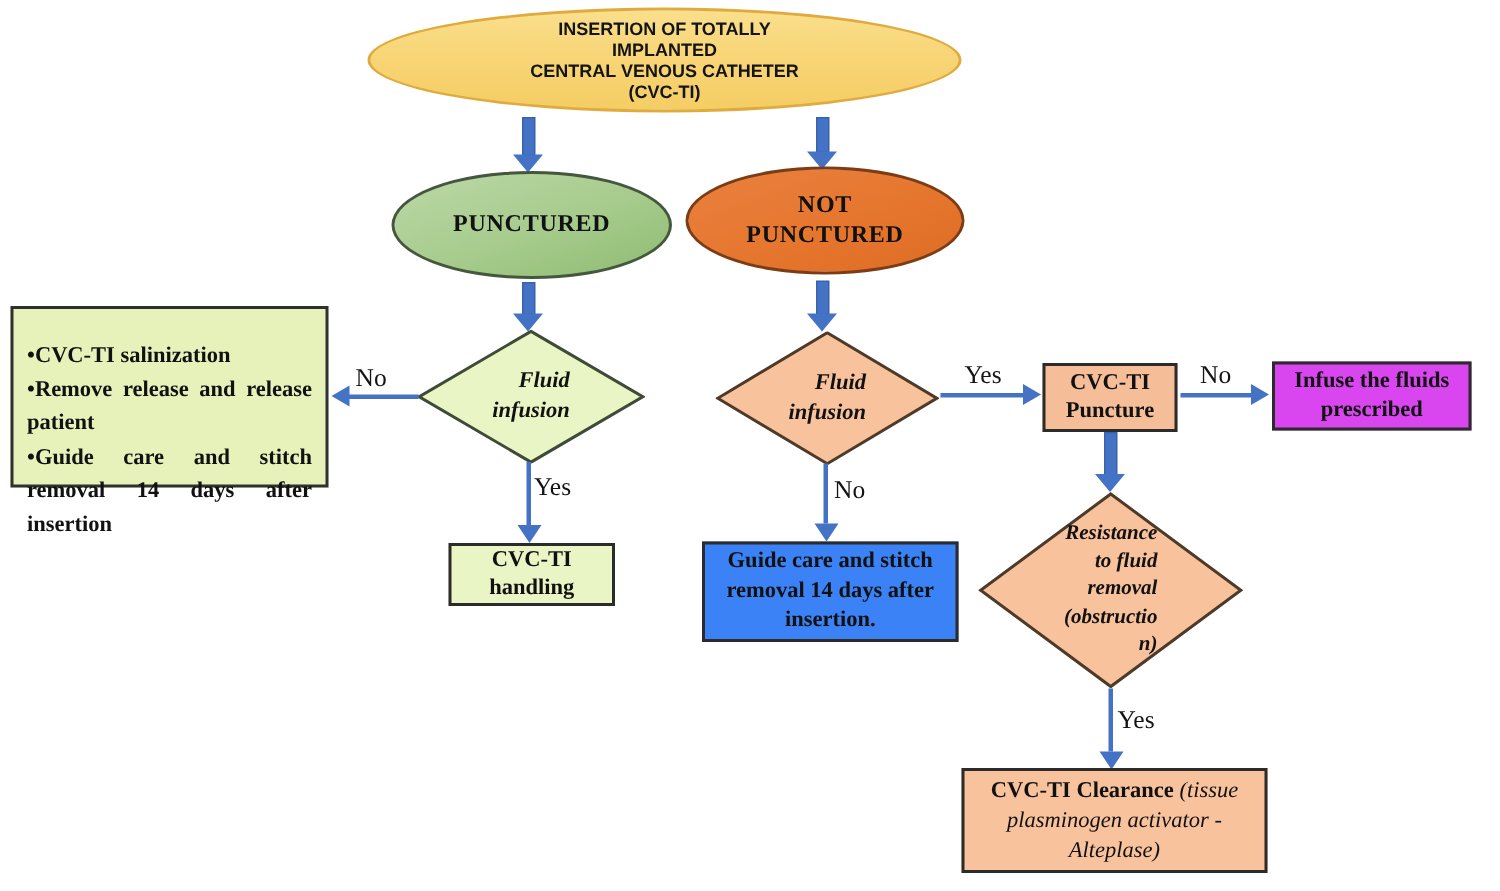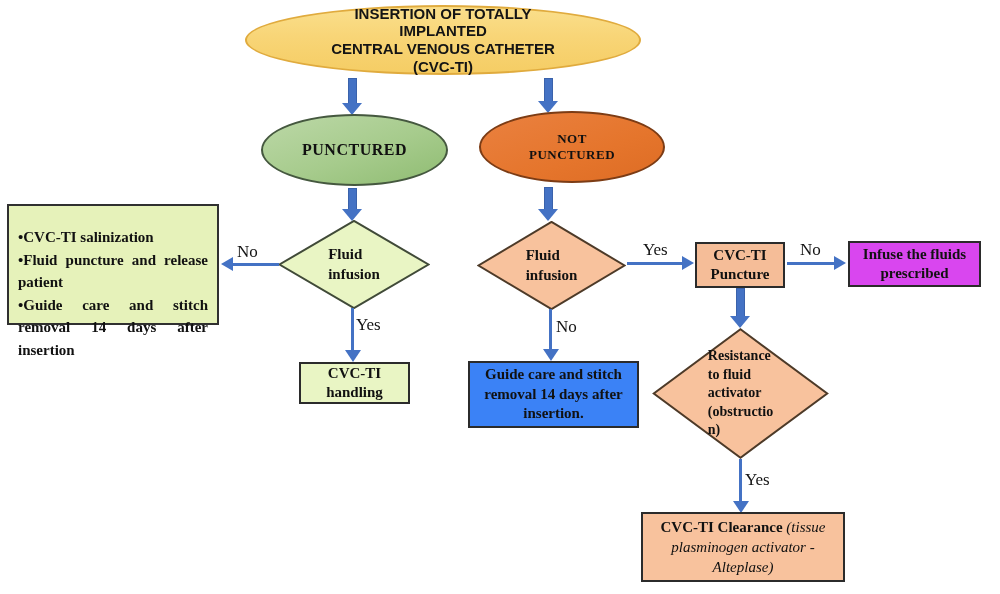--- a/index.html
+++ b/index.html
@@ -14,33 +14,33 @@
   .node{position:absolute;box-sizing:border-box;display:flex;align-items:center;justify-content:center;text-align:center;}
   .pre{white-space:pre-line;}
 
   
   .ellipse{border-radius:50%;}
   .ellipse-title{
     left:245px;top:5px;width:396px;height:70px;
     background:linear-gradient(180deg,#fadf8c 0%,#f8d577 45%,#f5cd64 100%);
     border:2px solid #e0ab3e;
     font-family:"Liberation Sans","DejaVu Sans",sans-serif;
-    font-weight:bold;font-size:15px;line-height:1.18;color:#141414;
+    font-weight:bold;font-size:12px;line-height:1.18;color:#141414;
   }
   .ellipse-punctured{
     left:261px;top:114px;width:187px;height:72px;
     background:linear-gradient(160deg,#bcd8a7 0%,#a6cb8c 55%,#8fbc72 100%);
     border:2px solid #45583f;
     font-weight:bold;font-size:16px;letter-spacing:.5px;
   }
   .ellipse-notpunctured{
-    left:479px;top:111px;width:186px;height:72px;
+    left:457px;top:111px;width:186px;height:72px;
     background:linear-gradient(160deg,#ea8140 0%,#e5752c 60%,#dd6c24 100%);
     border:2px solid #7c3c15;
-    font-weight:bold;font-size:13px;line-height:1.25;letter-spacing:.5px;
+    font-weight:bold;font-size:16px;line-height:1.25;letter-spacing:.5px;
   }
 
   
   .rect{border:2px solid #2b2b2b;font-weight:bold;font-size:15px;line-height:1.3;}
   .rect-care-left{
     left:7px;top:204px;width:212px;height:121px;
     background:#e6f2ba;border-color:#303030;
     display:block;text-align:left;padding:20px 9px 4px 9px;
     font-size:15px;line-height:1.5;
   }
@@ -56,22 +56,22 @@
   }
   .rect-clearance .inner{width:100%;}
   .rect-clearance .b{font-weight:bold;font-style:normal;}
   .rect-clearance .i{font-style:italic;font-weight:normal;}
 
   
   .diamond{position:absolute;}
   .diamond svg{position:absolute;left:0;top:0;width:100%;height:100%;}
   .diamond .dlabel{
     position:absolute;left:0;top:0;width:100%;height:100%;
-    display:flex;align-items:center;justify-content:center;text-align:left;
-    font-weight:bold;font-size:15px;line-height:1.3;
+    display:flex;align-items:center;justify-content:center;text-align:right;
+    font-weight:bold;font-size:15px;line-height:1.3;font-style:italic;
   }
   .d-fluid-left{left:278px;top:220px;width:152px;height:89px;}
   .d-fluid-right{left:477px;top:221px;width:149px;height:89px;}
   .d-resistance{left:652px;top:328px;width:177px;height:131px;}
   .d-resistance .dlabel{font-size:14px;line-height:1.32;}
   .stroke-green{stroke:#404a38;}
   .stroke-brown{stroke:#4d3a28;}
 
   
   .arrow{position:absolute;}
@@ -111,21 +111,21 @@
 PUNCTURED</span>
   </div>
 
   <div class="arrow shaft-v-thick" style="left:349px;top:189px;height:20px;"></div>
   <div class="arrow head-down-thick" style="left:342px;top:209px;"></div>
   <div class="arrow shaft-v-thick" style="left:545px;top:188px;height:21px;"></div>
   <div class="arrow head-down-thick" style="left:538px;top:209px;"></div>
 
   <div class="node rect rect-care-left">
     <div class="care-item">•CVC-TI salinization</div>
-    <div class="care-item">•Fluid puncture and release patient</div>
+    <div class="care-item">•Remove release and release patient</div>
     <div class="care-item">•Guide care and stitch removal 14 days after insertion</div>
   </div>
 
   <div class="diamond d-fluid-left">
     <svg viewBox="0 0 100 100" preserveAspectRatio="none">
       <polygon points="50,1 99,50 50,99 1,50" class="stroke-green" stroke-width="2" vector-effect="non-scaling-stroke" fill="#e9f5c4"></polygon>
     </svg>
     <div class="dlabel pre">Fluid
 infusion</div>
   </div>
@@ -181,21 +181,21 @@
 
   <div class="arrow shaft-v-thick" style="left:737px;top:289px;height:27px;"></div>
   <div class="arrow head-down-thick" style="left:730px;top:316px;"></div>
 
   <div class="diamond d-resistance">
     <svg viewBox="0 0 100 100" preserveAspectRatio="none">
       <polygon points="50,1 99,50 50,99 1,50" class="stroke-brown" stroke-width="2" vector-effect="non-scaling-stroke" fill="#f8c29d"></polygon>
     </svg>
     <div class="dlabel pre">Resistance
 to fluid
-activator
+removal
 (obstructio
 n)</div>
   </div>
 
   <div class="arrow shaft-v-thin" style="left:739px;top:459px;height:42px;"></div>
   <div class="arrow head-down-thin" style="left:733px;top:501px;"></div>
   <div class="edge-label" style="left:745px;top:470px;">Yes</div>
 
   <div class="node rect rect-clearance">
     <div class="inner">

